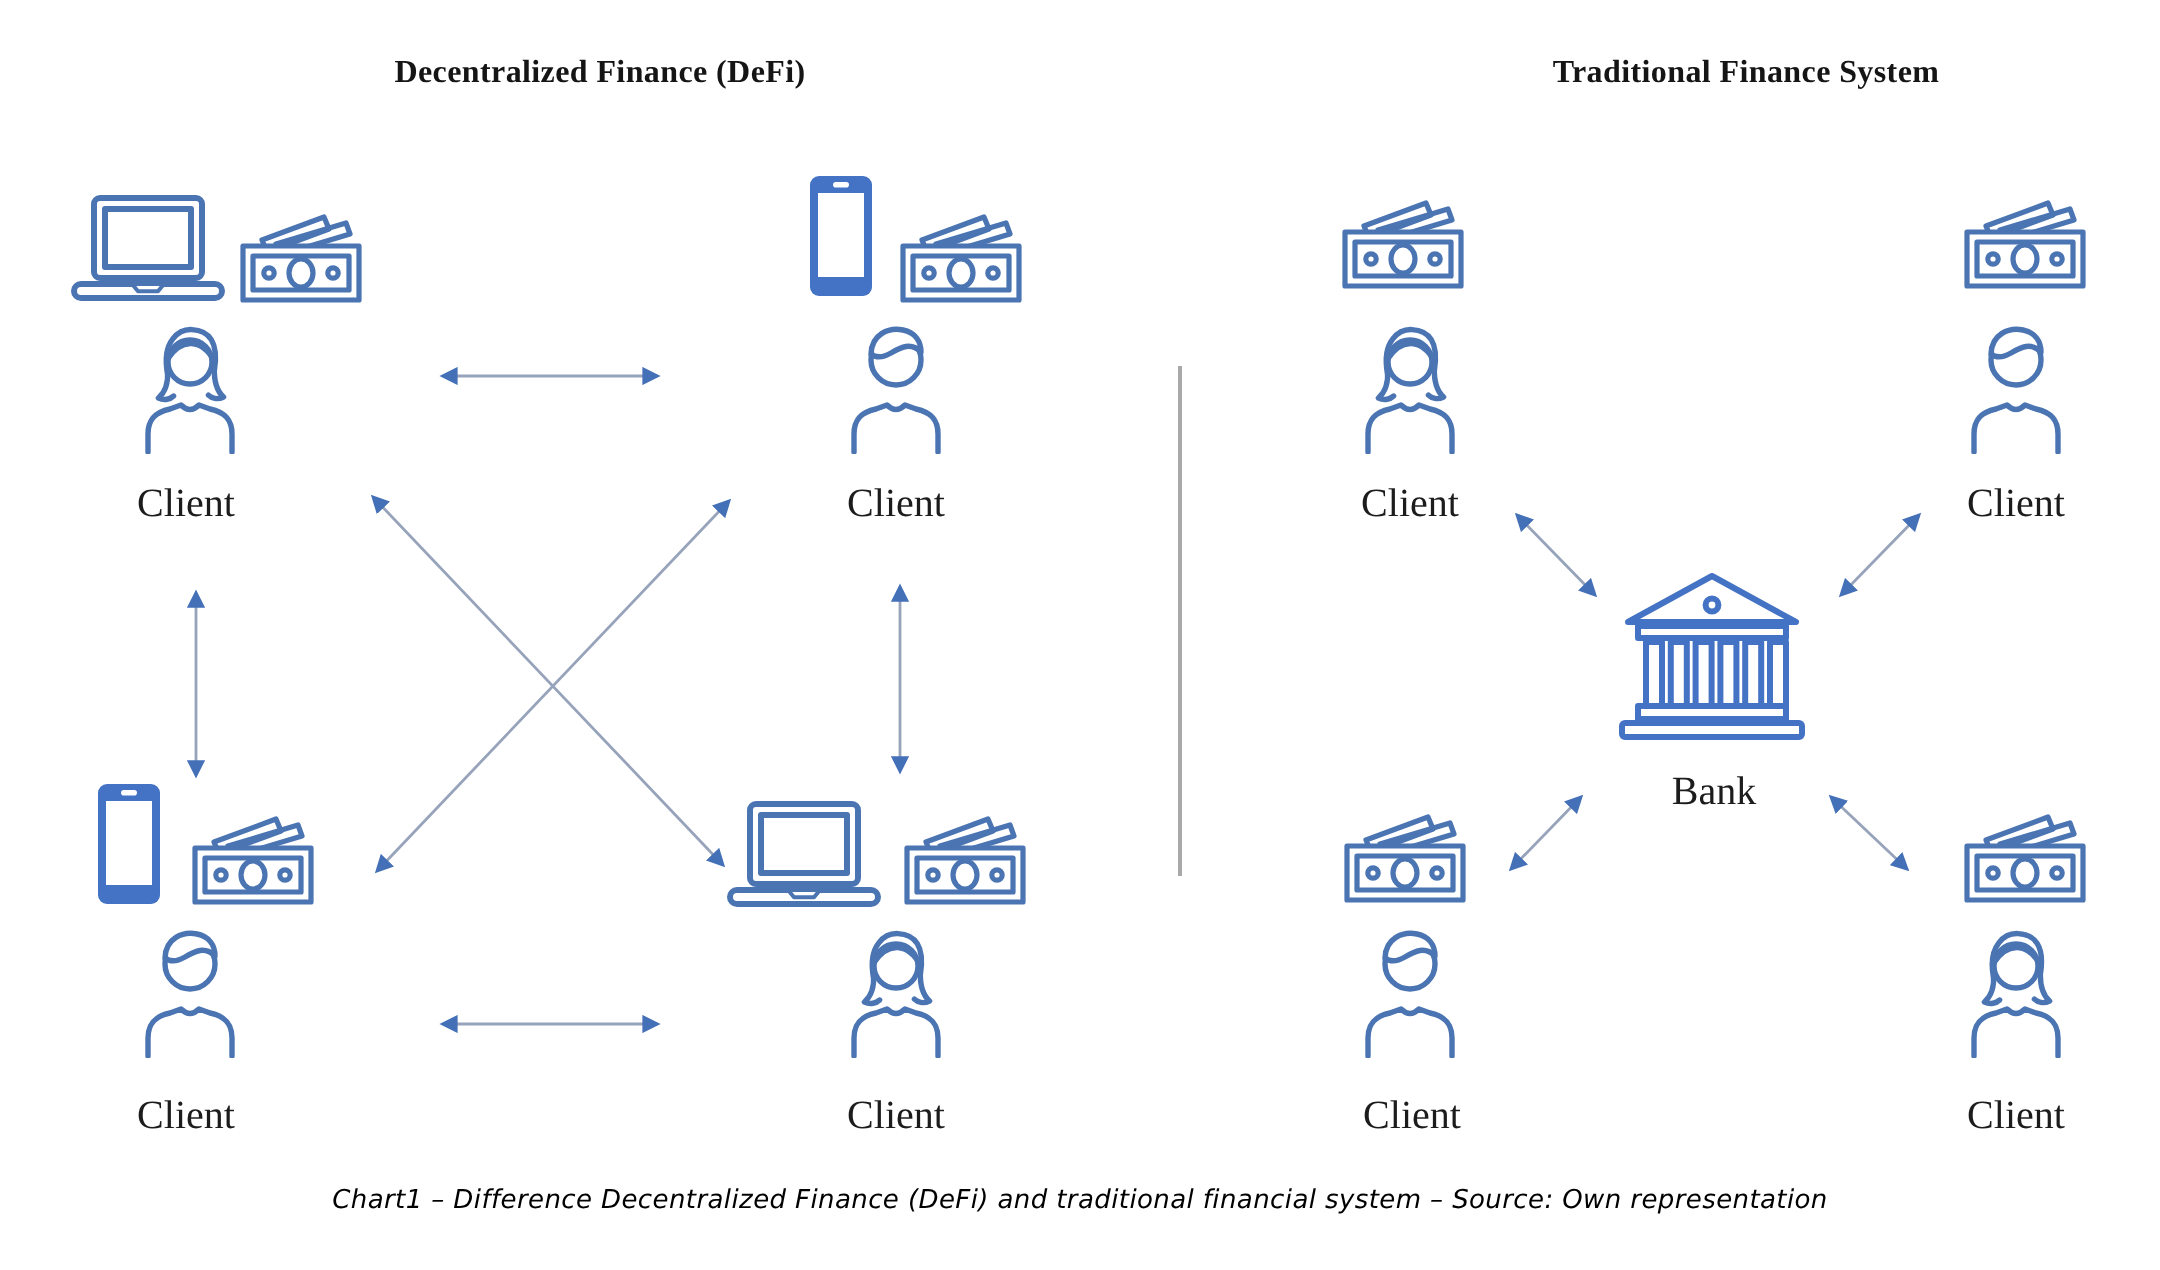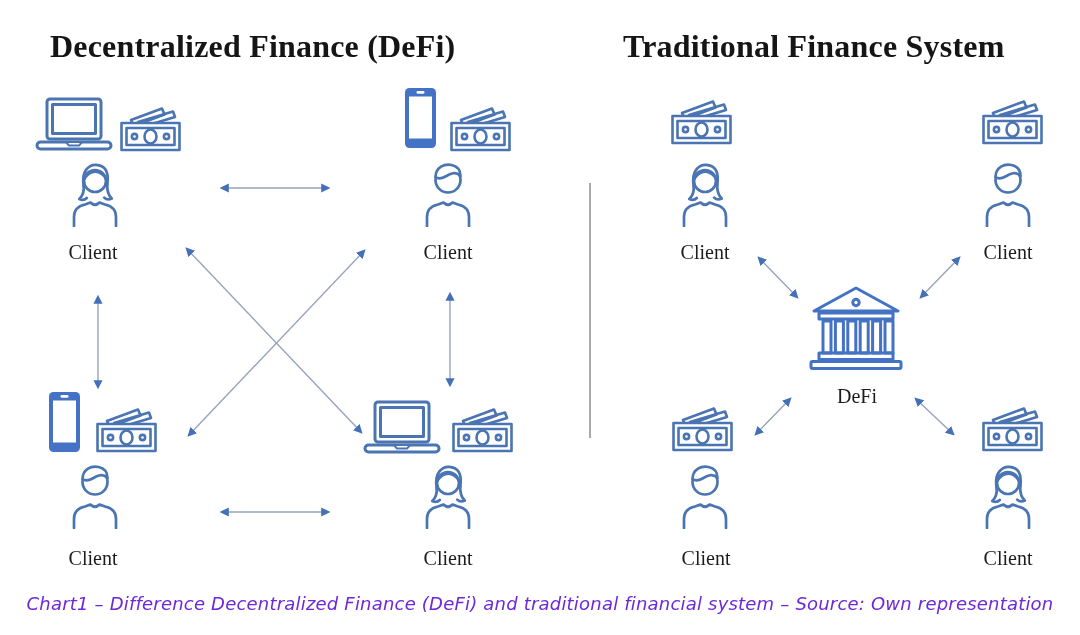--- a/index.html
+++ b/index.html
@@ -2,29 +2,29 @@
 <html><head>
 <meta charset="utf-8">
 <style>
   html,body{margin:0;padding:0;background:#fff;}
   #canvas{
     position:relative;width:1080px;height:635px;background:#ffffff;
     font-family:"Liberation Serif", serif;overflow:hidden;
   }
   .abs{position:absolute;}
   .panel-title{
-    font-weight:bold;font-size:32px;color:#151515;
+    font-weight:bold;font-size:16px;color:#151515;text-align:center;
     letter-spacing:0.2px;
   }
   .client-label,.bank-label{
     font-size:20px;color:#1c1c1c;text-align:center;
   }
   .caption{
     font-family:"DejaVu Sans", sans-serif;font-style:italic;
-    font-size:18px;color:#6d28d9;text-align:center;letter-spacing:0.2px;
+    font-size:13px;color:#000000;text-align:center;letter-spacing:0.2px;
   }
   svg.icon{display:block;}
   #symbol-defs{position:absolute;width:0;height:0;overflow:hidden;}
   #arrow-layer{position:absolute;left:0;top:0;pointer-events:none;}
 </style>
 </head>
 <body>
 
 <div id="canvas">
 
@@ -182,21 +182,21 @@
     <svg class="icon abs" style="left:980px;top:161px;" width="56" height="66">
         <use href="#sym-person-man"></use>
       </svg>
     <div class="abs client-label" style="left:958px;top:241px;width:100px;">Client</div>
   </div>
 
   <div>
     <svg class="icon abs" style="left:806px;top:282px;" width="100" height="95">
         <use href="#sym-bank"></use>
       </svg>
-    <div class="abs bank-label" style="left:807px;top:385px;width:100px;">DeFi</div>
+    <div class="abs bank-label" style="left:807px;top:385px;width:100px;">Bank</div>
   </div>
 
   <div>
     <svg class="icon abs" style="left:672px;top:406px;" width="62" height="46">
         <use href="#sym-money"></use>
       </svg>
     <svg class="icon abs" style="left:677px;top:463px;" width="56" height="66">
         <use href="#sym-person-man"></use>
       </svg>
     <div class="abs client-label" style="left:656px;top:547px;width:100px;">Client</div>

